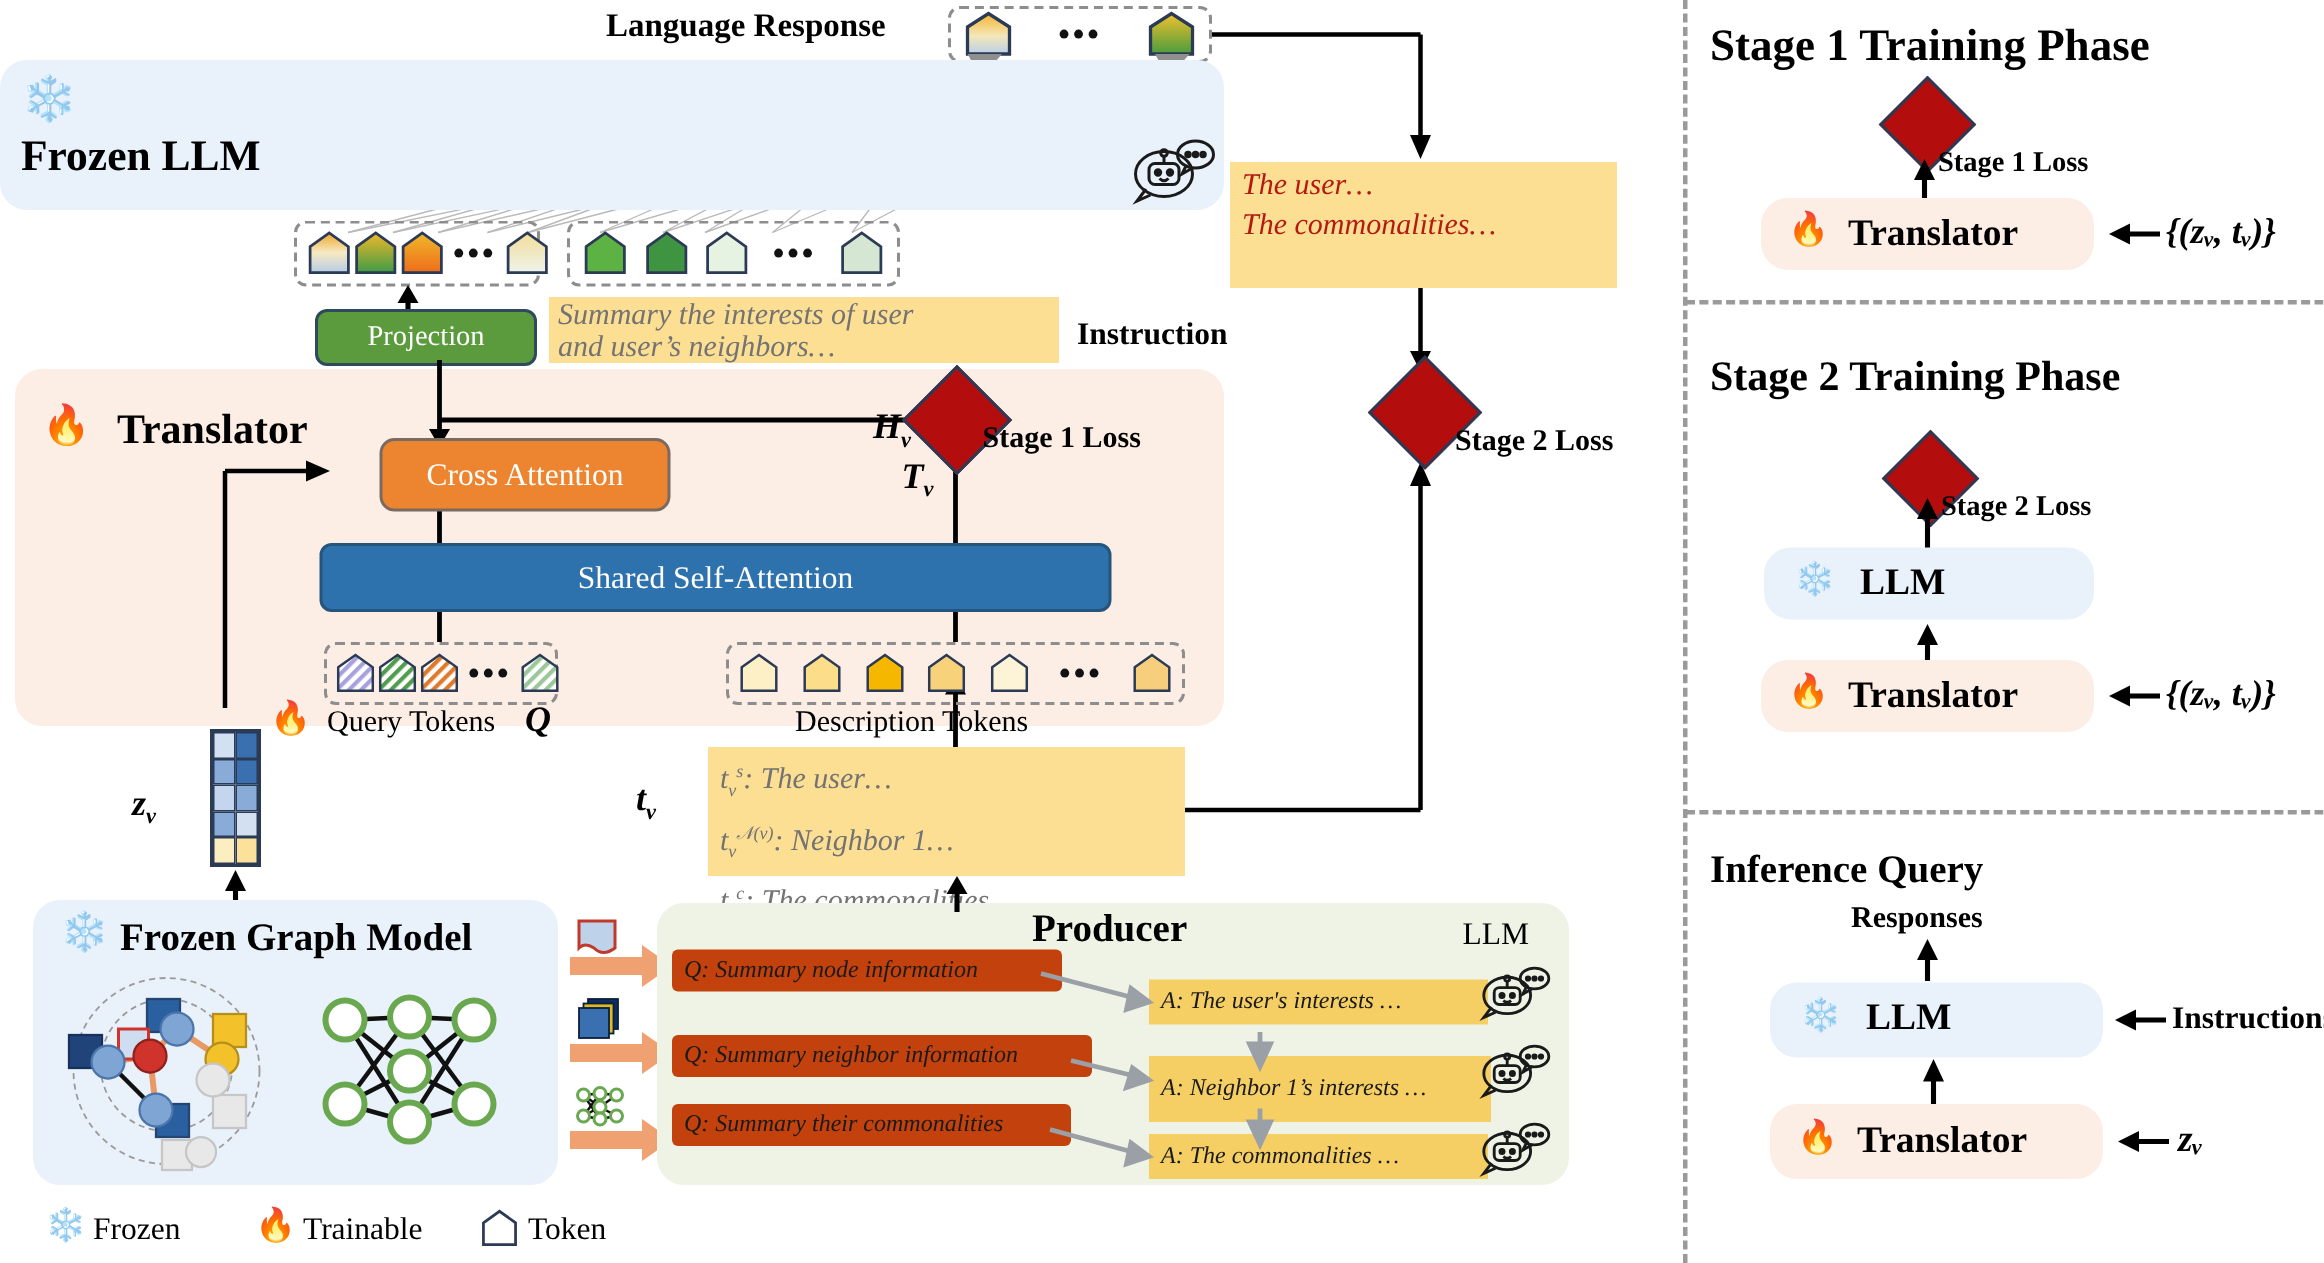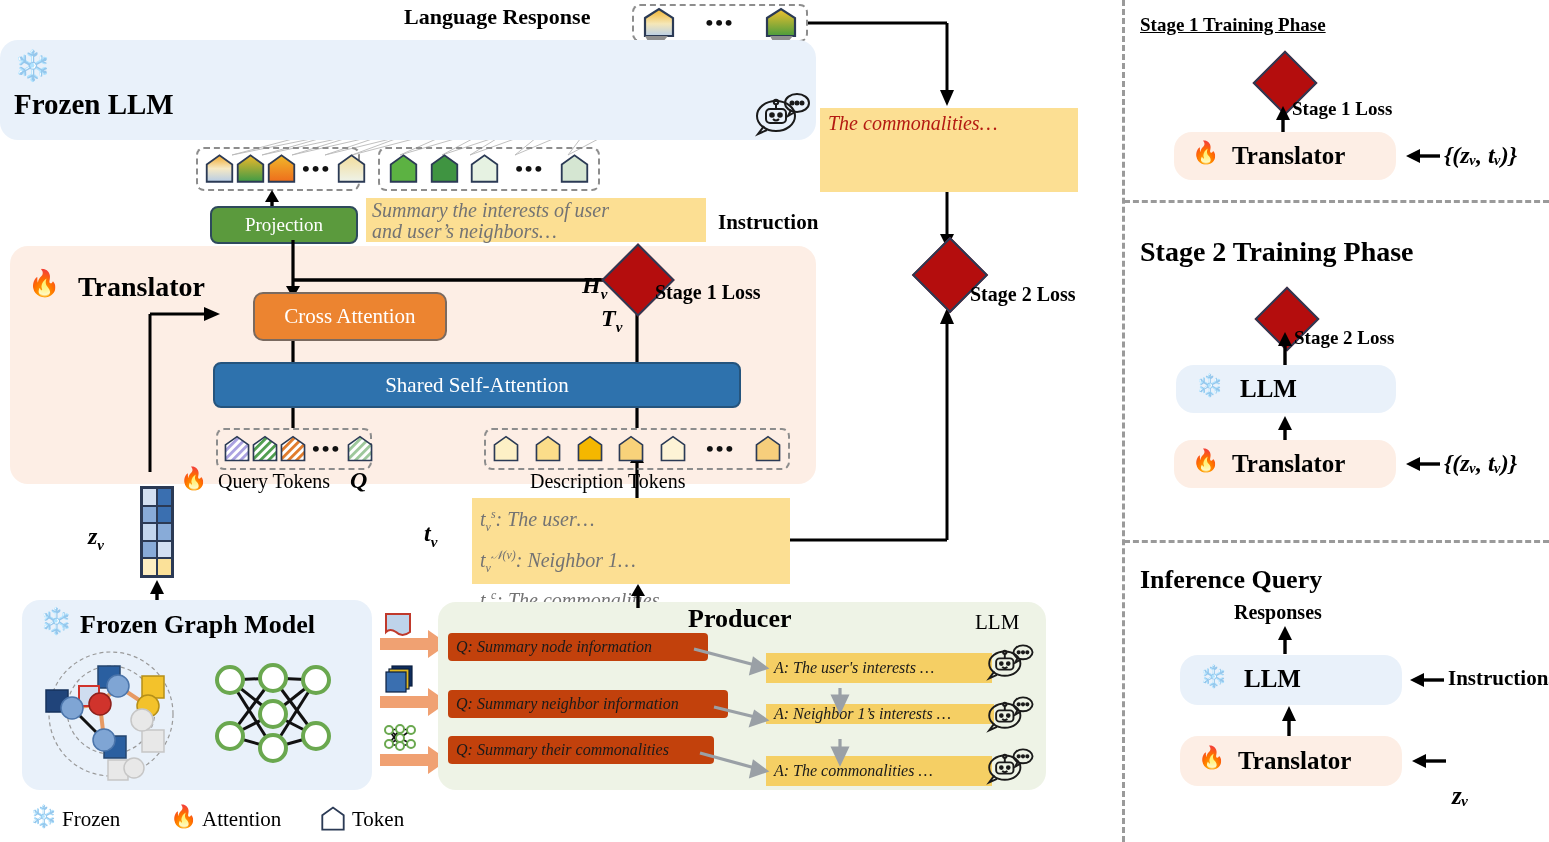--- a/index.html
+++ b/index.html
@@ -334,20 +334,21 @@
   </div>
   <div>
     <span style="font-style:italic;">t</span><sub style="font-size:12px;font-style:italic;">v</sub><sup style="font-size:12px;">𝒩(v)</sup><span>: Neighbor 1…</span>
   </div>
   <div>
     <span style="font-style:italic;">t</span><sub style="font-size:12px;font-style:italic;">v</sub><sup style="font-size:12px;font-style:italic;">c</sup><span>: The commonalities …</span>
   </div>
 </div>
 
 <div class="abs yellowbox red serif ital" style="left:820px;top:108px;width:258px;height:84px;font-size:20px;line-height:27px;padding:2px 8px;box-sizing:border-box;">
+  <div>The user…</div>
   <div>The commonalities…</div>
 </div>
 
 <svg class="abs" style="left:0;top:0;width:1100px;height:600px;pointer-events:none;">
 
   <line x1="808" y1="23" x2="947" y2="23" stroke="#000" stroke-width="3"></line>
   <line x1="947" y1="23" x2="947" y2="92" stroke="#000" stroke-width="3"></line>
   <polygon points="947,106 940,90 954,90" fill="#000"></polygon>
 
   <line x1="947" y1="192" x2="947" y2="236" stroke="#000" stroke-width="3"></line>
@@ -461,21 +462,21 @@
 <svg class="abs" style="left:627px;top:584px;" width="22" height="24">
   <line x1="11" y1="24" x2="11" y2="8" stroke="#000" stroke-width="3.4"></line>
   <polygon points="11,0 4,12 18,12" fill="#000"></polygon>
 </svg>
 
 <div class="abs qbox ital serif" style="left:448px;top:633px;width:244px;height:28px;">Q: Summary node information</div>
 <div class="abs qbox ital serif" style="left:448px;top:690px;width:264px;height:28px;">Q: Summary neighbor information</div>
 <div class="abs qbox ital serif" style="left:448px;top:736px;width:250px;height:28px;">Q: Summary their commonalities</div>
 
 <div class="abs abox ital serif" style="left:766px;top:653px;width:210px;height:30px;">A: The user's interests …</div>
-<div class="abs abox ital serif" style="left:766px;top:704px;width:212px;height:20px;">A: Neighbor 1’s interests …</div>
+<div class="abs abox ital serif" style="left:766px;top:704px;width:212px;height:44px;">A: Neighbor 1’s interests …</div>
 <div class="abs abox ital serif" style="left:766px;top:756px;width:210px;height:30px;">A: The commonalities …</div>
 
 <svg class="abs" style="left:430px;top:595px;width:620px;height:210px;pointer-events:none;">
   <g stroke="#9aa0a6" stroke-width="3.2" fill="#9aa0a6">
     <line x1="264" y1="54" x2="325" y2="70"></line>
       <polygon points="336,73 321,78 324,64"></polygon>
     <line x1="284" y1="112" x2="325" y2="122"></line>
       <polygon points="336,125 321,130 325,117"></polygon>
     <line x1="270" y1="158" x2="325" y2="173"></line>
       <polygon points="336,176 321,181 324,167"></polygon>
@@ -535,30 +536,30 @@
     <circle cx="40" cy="13" r="1.3" fill="#1a1a1a"></circle>
       <circle cx="45" cy="13" r="1.3" fill="#1a1a1a"></circle>
       <circle cx="50" cy="13" r="1.3" fill="#1a1a1a"></circle>
   </g>
 </svg>
 
 <div class="abs" style="left:30px;top:806px;width:380px;height:32px;">
   <span class="emoji abs" style="left:0;top:-2px;font-size:22px;">❄️</span>
   <span class="abs" style="left:32px;top:1px;font-size:21px;">Frozen</span>
   <span class="emoji abs" style="left:140px;top:-2px;font-size:22px;">🔥</span>
-  <span class="abs" style="left:172px;top:1px;font-size:21px;">Attention</span>
+  <span class="abs" style="left:172px;top:1px;font-size:21px;">Trainable</span>
   <svg class="abs" style="left:290px;top:0px;" width="26" height="26" viewBox="0 0 34 34">
     <path d="M3 12 L17 2 L31 12 L31 31 L3 31 Z" fill="#fff" stroke="#2b3a55" stroke-width="2.4"></path>
     </svg>
   <span class="abs" style="left:322px;top:1px;font-size:21px;">Token</span>
 </div>
 
 <div class="abs vdivider" style="left:1122px;top:0px;height:842px;"></div>
 
-<div class="abs ttl" style="left:1140px;top:14px;font-size:19px;text-decoration:underline;">Stage 1 Training Phase</div>
+<div class="abs ttl" style="left:1140px;top:14px;font-size:30px;">Stage 1 Training Phase</div>
 <div class="abs diamond" style="left:1262px;top:60px;width:42px;height:42px;"></div>
 <svg class="abs" style="left:1272px;top:106px;" width="22" height="30">
   <line x1="11" y1="30" x2="11" y2="12" stroke="#000" stroke-width="3.4"></line>
   <polygon points="11,0 4,14 18,14" fill="#000"></polygon>
 </svg>
 <div class="abs ttl" style="left:1292px;top:98px;font-size:19px;">Stage 1 Loss</div>
 <div class="abs panel-pink" style="left:1174px;top:132px;width:222px;height:48px;"></div>
 <div class="abs emoji" style="left:1192px;top:140px;font-size:22px;">🔥</div>
 <div class="abs ttl" style="left:1232px;top:142px;font-size:25px;">Translator</div>
 <svg class="abs" style="left:1404px;top:146px;" width="36" height="20">
@@ -612,13 +613,13 @@
   <line x1="11" y1="30" x2="11" y2="13" stroke="#000" stroke-width="3.4"></line>
   <polygon points="11,0 4,15 18,15" fill="#000"></polygon>
 </svg>
 <div class="abs panel-pink" style="left:1180px;top:736px;width:222px;height:50px;"></div>
 <div class="abs emoji" style="left:1198px;top:745px;font-size:22px;">🔥</div>
 <div class="abs ttl" style="left:1238px;top:747px;font-size:25px;">Translator</div>
 <svg class="abs" style="left:1410px;top:751px;" width="36" height="20">
   <line x1="36" y1="10" x2="14" y2="10" stroke="#000" stroke-width="3.4"></line>
   <polygon points="2,10 16,3 16,17" fill="#000"></polygon>
 </svg>
-<div class="abs ttl" style="left:1452px;top:782px;font-size:25px;font-style:italic;">zᵥ</div>
+<div class="abs ttl" style="left:1452px;top:746px;font-size:25px;font-style:italic;">zᵥ</div>
 
 </body></html>

